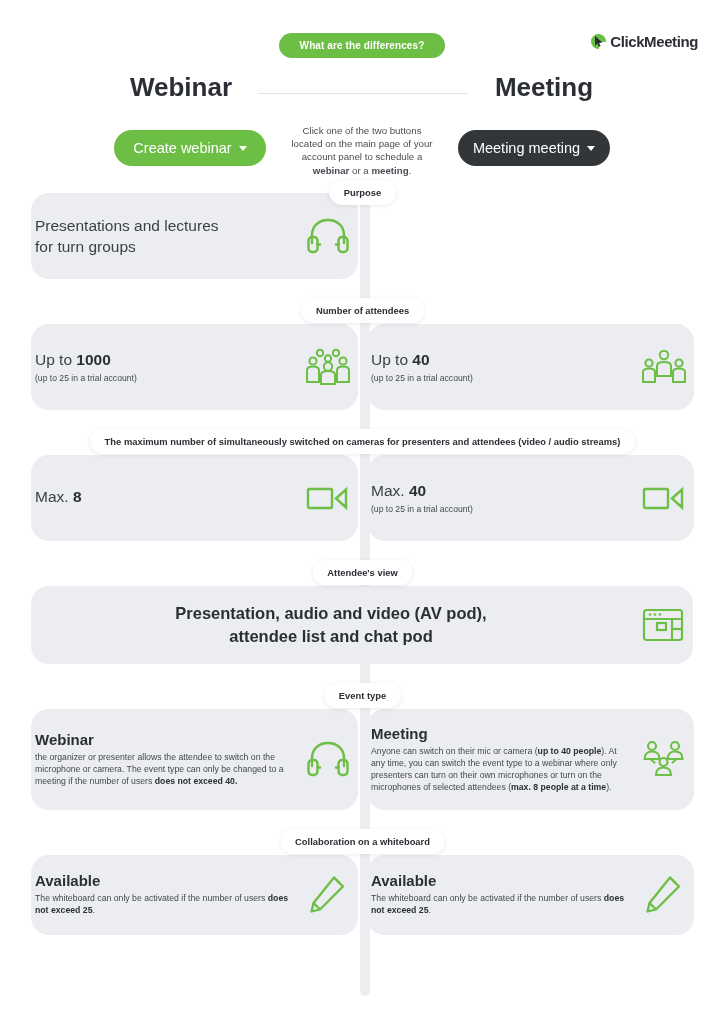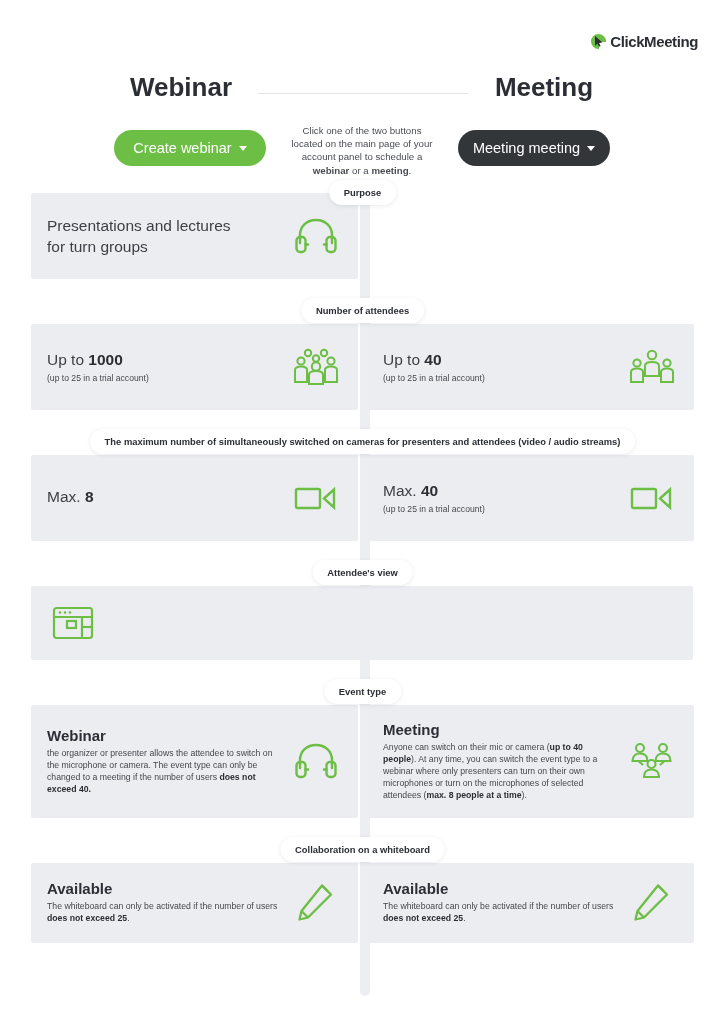--- a/index.html
+++ b/index.html
@@ -64,22 +64,22 @@
   
   .spine {
     position: absolute; left: 360px; top: 196px; width: 10px; height: 800px;
     background: #eceef2; border-radius: 6px; z-index: 0;
   }
 
   
   .rows { position: relative; }
   .row { position: relative; display: flex; justify-content: space-between; }
   .card {
-    width: 327px; min-height: 86px; background: #ebedf1; border-radius: 2px;
-    padding: 16px 16px; display: flex; align-items: center;
+    width: 327px; min-height: 86px; background: #ebedf1; border-radius: 18px;
+    padding: 16px 4px; display: flex; align-items: center;
     justify-content: space-between; gap: 10px; position: relative; z-index: 1;
   }
   .card.full { width: 662px; }
   .card-txt { flex: 1 1 auto; }
   .card-icon { flex: 0 0 auto; width: 52px; display: flex; justify-content: center; }
 
   .big { font-size: 15.5px; line-height: 21px; color: #3c3f45; font-weight: normal; }
   .big.center { text-align: center; font-weight: bold; font-size: 16.5px; line-height: 23px; color: #2b2e34; }
   .big b { font-weight: bold; color: #2b2e34; }
   .head { font-size: 15px; font-weight: bold; color: #2b2e34; margin-bottom: 4px; }
@@ -100,20 +100,21 @@
   .gap { height: 32px; }
 
   svg { display: block; }
 </style>
 </head>
 <body>
 
 <div class="page">
 
   <div class="top-bar">
+    <div class="badge">What are the differences?</div>
     <div class="logo">
       <span class="logo-mark">
         <span class="ring"></span>
           <span class="notch"></span>
         <svg width="10" height="11" viewBox="0 0 10 11">
             <path d="M1 0 L1 10 L3.4 7.6 L5 10.8 L6.6 10 L5.1 7 L8.4 6.6 Z" fill="#2b2e34"></path>
           </svg>
       </span>
       <span class="logo-text">ClickMeeting</span>
     </div>
@@ -257,20 +258,26 @@
         </div>
       </div>
     </div>
 
     <div class="gap"></div>
     <div class="pill-wrap">
       <div class="pill" style="top:-13px;">Attendee's view</div>
     </div>
     <div class="row" style="margin-top:13px;">
       <div class="card full" style="min-height:74px;">
+        <div class="card-txt">
+          <div class="big center">
+            <span>Presentation, audio and video (AV pod),</span><br>
+            <span>attendee list and chat pod</span>
+          </div>
+        </div>
         <div class="card-icon">
           <svg width="42" height="36" viewBox="0 0 42 36" fill="none" stroke="#6cbe45" stroke-width="2.2">
             <rect x="2" y="3" width="38" height="30" rx="2.5"></rect>
             <path d="M2 12 H40"></path>
             <circle cx="8" cy="7.5" r="1.3" fill="#6cbe45" stroke="none"></circle>
             <circle cx="13" cy="7.5" r="1.3" fill="#6cbe45" stroke="none"></circle>
             <circle cx="18" cy="7.5" r="1.3" fill="#6cbe45" stroke="none"></circle>
             <path d="M30 12 V33"></path>
             <path d="M30 22 H40"></path>
             <rect x="15" y="16" width="9" height="7"></rect>

